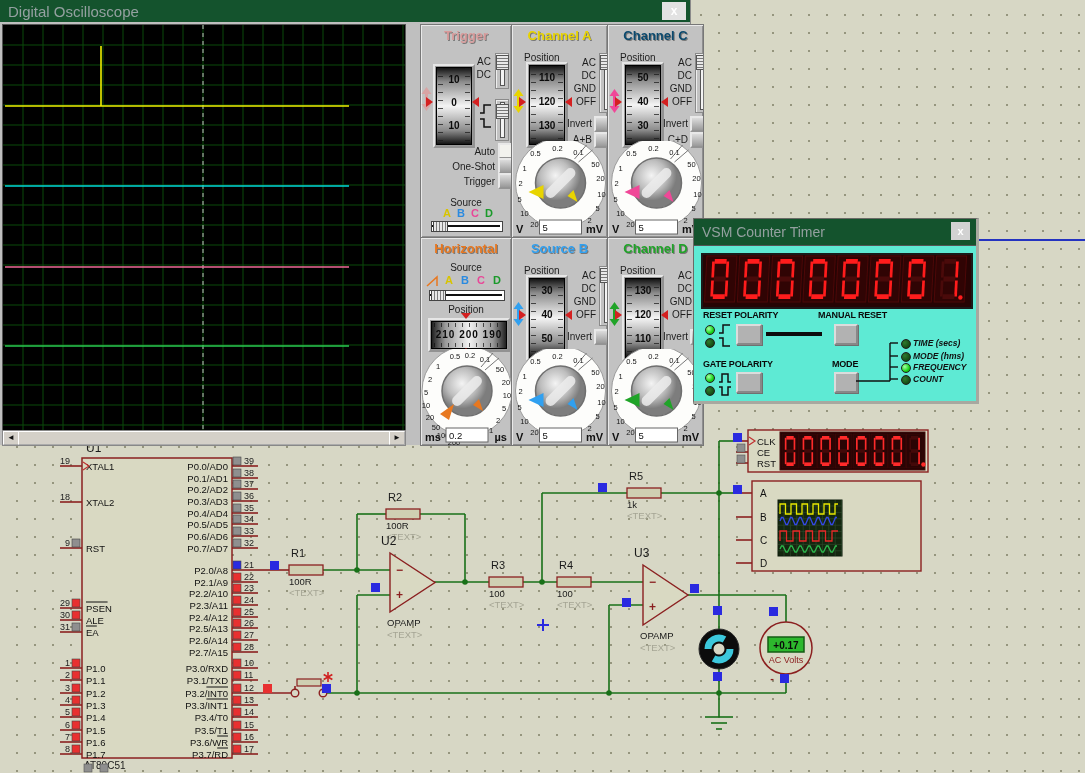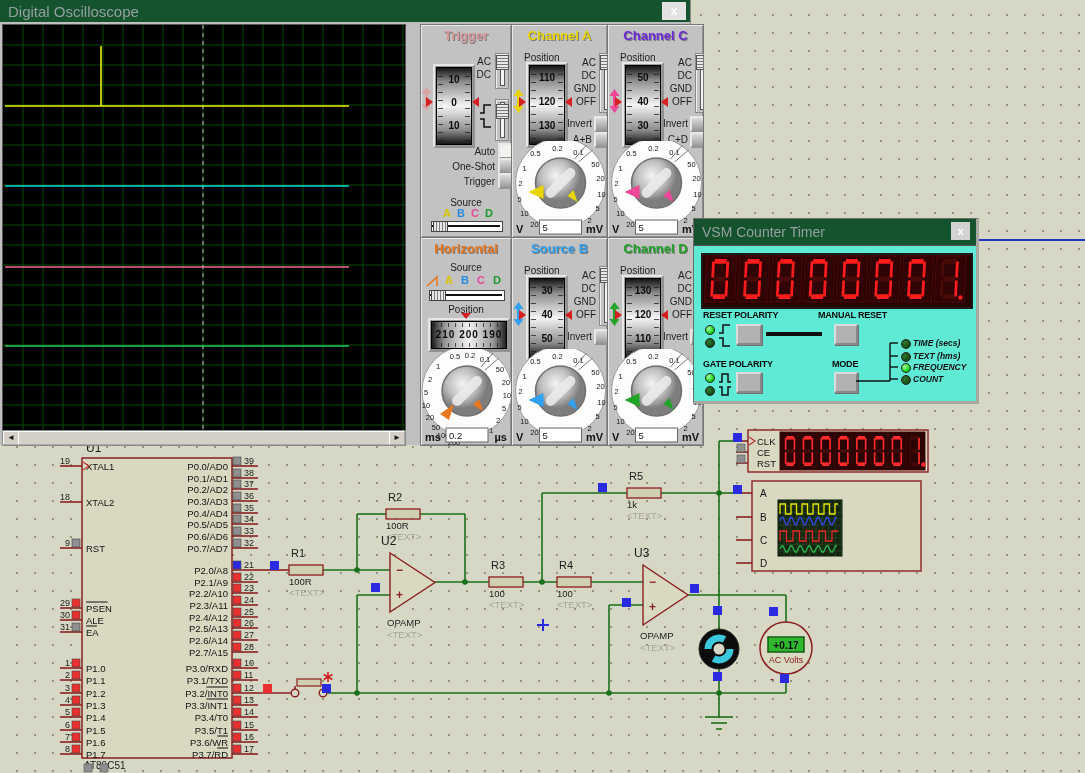--- a/index.html
+++ b/index.html
@@ -680,21 +680,21 @@
             <rect x="43.5" y="23" width="10" height="38" rx="5" fill="#ececec" opacity="0.85" transform="rotate(45 48.5 42)"></rect>
             <polygon points="16.5,51 31.5,44 31.5,58" fill="#e8d400"></polygon>
             <polygon points="65.5,61 55.5,55 61.5,49" fill="#e8d400"></polygon>
             <rect x="27.5" y="79" width="42" height="14" fill="#fff" stroke="#666" stroke-width="1"></rect>
             <text x="30.5" y="90" font-size="9.5" fill="#111" text-anchor="start">5</text>
             <text x="4" y="92" font-size="11" fill="#111" text-anchor="start" font-weight="bold">V</text>
             <text x="91" y="92" font-size="11" fill="#111" text-anchor="end" font-weight="bold">mV</text>
           </svg></div>
       </div>
       <div class="panel" style="left:593px;top:24px;width:95px;height:212px">
-    <div class="ptitle" style="color:#6d28d9">Channel C</div>
+    <div class="ptitle" style="color:#0c4a6e">Channel C</div>
     <div class="plabel" style="left:12px;top:27px">Position</div>
     <svg class="abs" style="left:1px;top:64px" width="11" height="24">
   <polygon points="5.5,0 10.5,7 0.5,7" fill="#f04898"></polygon>
           <rect x="4" y="7" width="3" height="10" fill="#f04898"></rect>
   <polygon points="5.5,24 10.5,17 0.5,17" fill="#f04898"></polygon>
         </svg>
     <div class="vslider" style="left:14px;top:37px;width:38px;height:82px">
           <div class="vsface">
             <span class="slnum" style="top:6px">50</span>
             <span class="slnum" style="top:30px">40</span>
@@ -978,19 +978,19 @@
       <line x1="2" y1="43" x2="36" y2="43" stroke="#111" stroke-width="1.4"></line>
         <line x1="36" y1="5" x2="36" y2="43" stroke="#111" stroke-width="1.4"></line>
       <line x1="36" y1="5" x2="44" y2="5" stroke="#111" stroke-width="1.4"></line>
         <line x1="36" y1="18" x2="44" y2="18" stroke="#111" stroke-width="1.4"></line>
         <line x1="36" y1="29" x2="44" y2="29" stroke="#111" stroke-width="1.4"></line>
         <line x1="36" y1="41" x2="44" y2="41" stroke="#111" stroke-width="1.4"></line>
       </svg>
       <div class="led off" style="left:207px;top:93px"></div>
       <span class="mlabel" style="left:219px;top:92px">TIME (secs)</span>
       <div class="led off" style="left:207px;top:106px"></div>
-      <span class="mlabel" style="left:219px;top:105px">TEXT (hms)</span>
+      <span class="mlabel" style="left:219px;top:105px">MODE (hms)</span>
       <div class="led on" style="left:207px;top:117px"></div>
       <span class="mlabel" style="left:219px;top:116px">FREQUENCY</span>
       <div class="led off" style="left:207px;top:129px"></div>
       <span class="mlabel" style="left:219px;top:128px">COUNT</span>
     </div>
 </div>
 
 </body></html>

